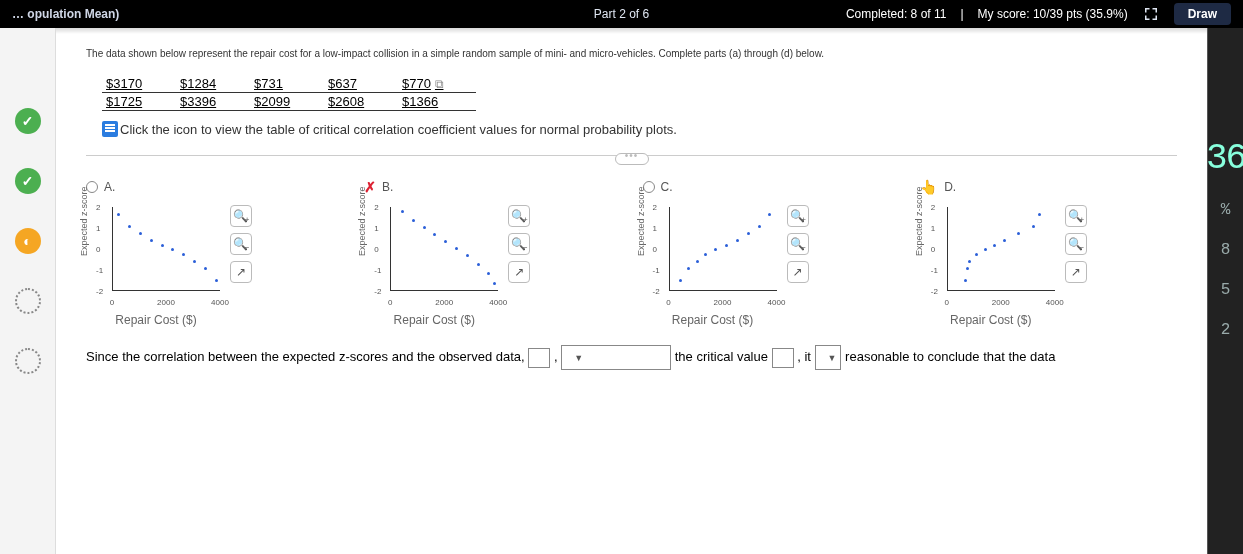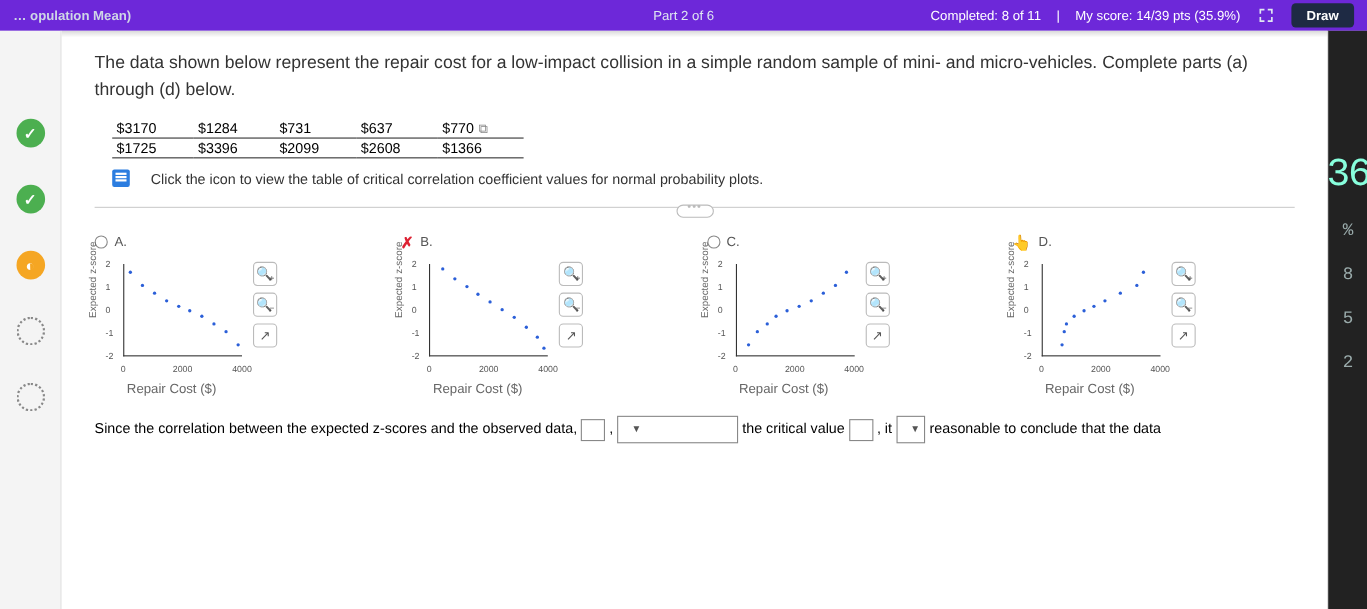--- a/index.html
+++ b/index.html
@@ -1,37 +1,37 @@
 <!DOCTYPE html>
 <html><head>
 <meta charset="utf-8">
 <style>
 * { box-sizing: border-box; margin: 0; padding: 0; }
 body { font-family: Arial, sans-serif; font-size: 13px; background: #e8e8e8; width: 1243px; height: 554px; overflow: hidden; position: relative; }
-.header { background: #6d28d9; color: #fff; display: flex; align-items: center; height: 28px; padding: 0 12px; font-size: 12px; }
+.header { background: #000000; color: #fff; display: flex; align-items: center; height: 28px; padding: 0 12px; font-size: 12px; }
 .header-left { flex: 1; font-weight: bold; color: #cfd6e6; }
 .header-mid { flex: 1; text-align: center; color: #dfe6f2; }
 .header-right { flex: 1; text-align: right; display: flex; align-items: center; justify-content: flex-end; gap: 14px; }
 .save-btn { background: #1e2a44; color: #fff; padding: 4px 14px; border-radius: 4px; font-weight: bold; font-size: 12px; cursor: pointer; }
 .header-icon { width:18px;height:18px;fill:#dfe6f2;cursor:pointer; }
 .main { display: flex; height: calc(100% - 28px); }
 .sidebar { width: 56px; background: #f4f4f4; border-right: 1px solid #ddd; display: flex; flex-direction: column; align-items: center; padding-top: 80px; gap: 34px; }
 .side-ic { width:26px;height:26px;border-radius:50%;display:flex;align-items:center;justify-content:center;cursor:pointer; }
 .check { background:#4caf50;color:#fff;font-size:14px;font-weight:bold; }
 .orange { background:#f5a623;color:#fff;font-size:14px;font-weight:bold; }
 .dotted { border:2px dotted #888;color:#888;font-size:14px; }
 .content { flex:1; background:#fff; padding:18px 30px 18px 30px; position:relative; overflow:hidden; }
 .content::before{content:"";position:absolute;top:0;left:0;right:0;height:6px;background:linear-gradient(180deg,rgba(0,0,0,.15),transparent);}
-.prompt { color:#333; font-size:16px; line-height:1.5; margin-bottom:12px; }
+.prompt { color:#333; font-size:10px; line-height:1.5; margin-bottom:12px; }
 .data-table { display:inline-block; margin:2px 0 6px 16px; }
 .data-table .row { display:flex; }
-.data-table .cell { width:74px; border-bottom:1px solid #333; padding:1px 4px; font-size:13px; }
+.data-table .cell { width:74px; border-bottom:1px solid #333; padding:1px 4px; font-size:13px;text-decoration:underline; }
 .data-table .cell.last{width:78px;}
 .copy-ic{margin-left:4px;color:#888;font-size:12px;}
-.crit-link { display:flex; align-items:center; gap:19px; margin-left:16px; margin-top:4px; font-size:13px; color:#333;}
+.crit-link { display:flex; align-items:center; gap:2px; margin-left:16px; margin-top:4px; font-size:13px; color:#333;}
 .crit-link .doc{width:16px;height:16px;background:#2b7de0;border-radius:2px;position:relative;}
 .crit-link .doc::after{content:"";position:absolute;top:3px;left:3px;right:3px;height:2px;background:#fff;box-shadow:0 3px 0 #fff,0 6px 0 #fff;}
 .divider{border:0;border-top:1px solid #ccc;margin:18px 0 4px;}
 .pill{width:34px;height:12px;border:1px solid #bbb;border-radius:6px;margin:-7px auto 14px;background:#fff;position:relative;}
 .pill::before{content:"•••";position:absolute;left:0;right:0;top:-4px;text-align:center;color:#bbb;font-size:10px;letter-spacing:1px;}
 .options { display:flex; gap:22px; margin-top:8px; }
 .opt { flex:1; }
 .opt-head { display:flex; align-items:center; gap:6px; font-size:12px; color:#555; margin-bottom:6px; height:16px;}
 .radio{width:12px;height:12px;border:1px solid #888;border-radius:50%;}
 .mark-x{color:#d23;font-weight:bold;font-size:14px;}
@@ -58,21 +58,21 @@
 </style>
 </head>
 <body>
 
 <div class="header">
   <div class="header-left">… opulation Mean)</div>
   <div class="header-mid">Part 2 of 6</div>
   <div class="header-right">
     <span>Completed: 8 of 11</span>
     <span>|</span>
-    <span>My score: 14/39 pts (35.9%)</span>
+    <span>My score: 10/39 pts (35.9%)</span>
     <svg class="header-icon" viewBox="0 0 24 24">
         <path d="M4 4h6v2H6v4H4V4zm10 0h6v6h-2V6h-4V4zM4 14h2v4h4v2H4v-6zm14 0h2v6h-6v-2h4v-4z"></path>
       </svg>
     <span class="save-btn">Draw</span>
   </div>
 </div>
 
 <div class="main">
   <div class="sidebar">
     <div class="side-ic check">✓</div>

